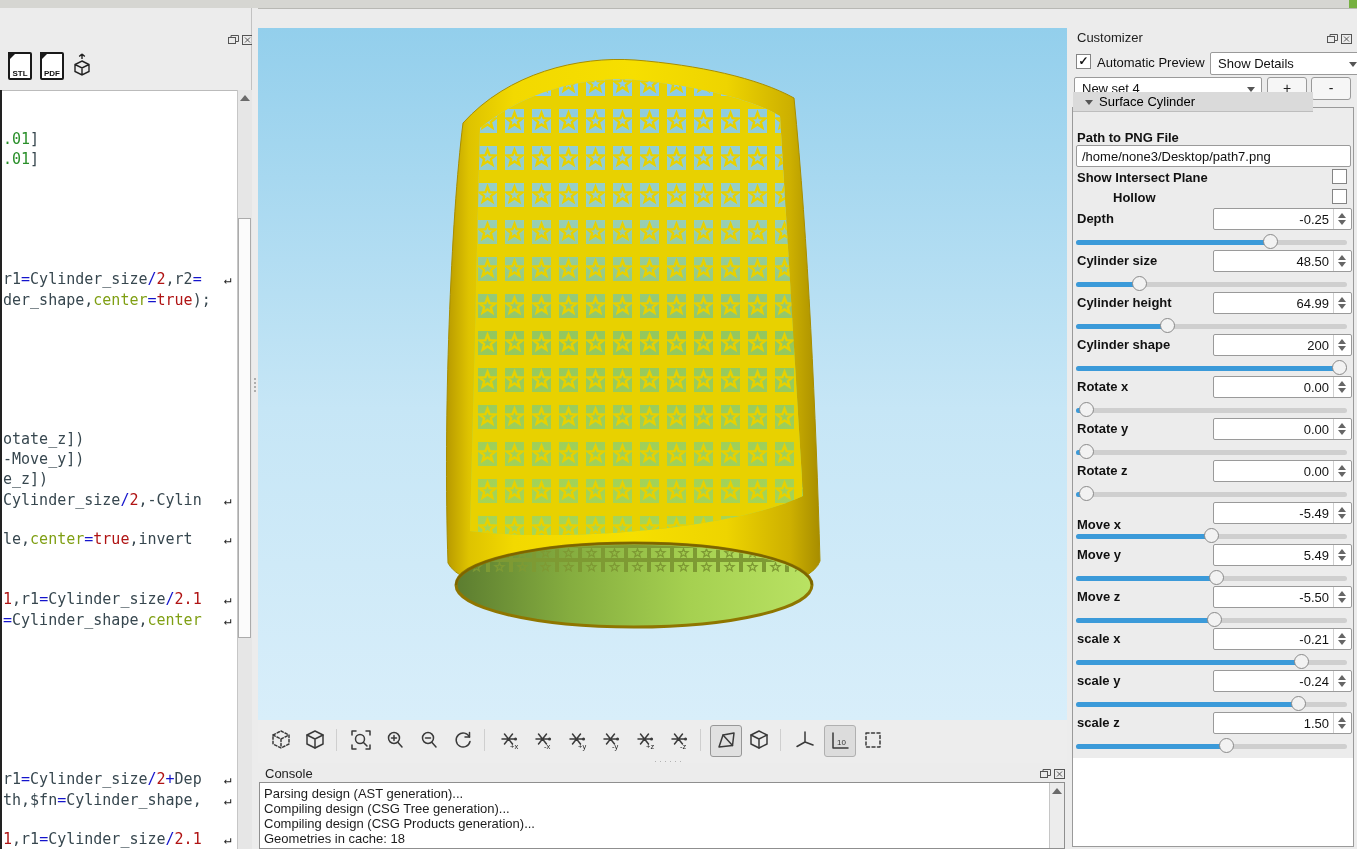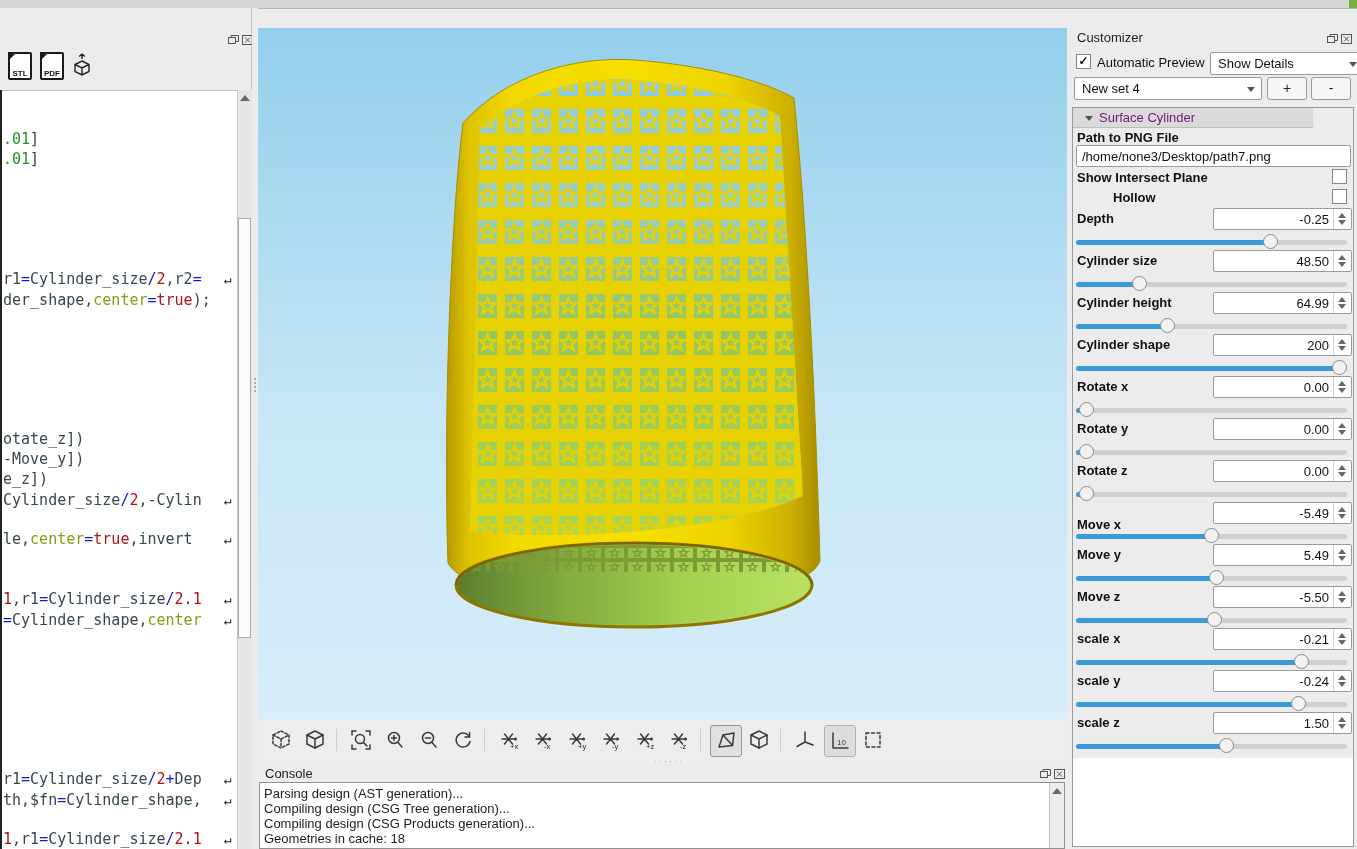--- a/index.html
+++ b/index.html
@@ -63,22 +63,22 @@
   #cust-border{position:absolute;left:2px;top:79px;width:282px;height:740px;border:1px solid #9a9a9a;box-sizing:border-box;}
   #cust-white{position:absolute;left:3px;top:730px;width:280px;height:88px;background:#fff;}
   .checkbox{position:absolute;width:15px;height:15px;background:#fff;border:1px solid #848484;
     box-sizing:border-box;font-size:12px;font-weight:bold;color:#111;text-align:center;line-height:13px;}
   .combo{position:absolute;background:#fff;border:1px solid #9a9a9a;border-radius:2px;box-sizing:border-box;
     font-size:13px;color:#111;padding:3px 20px 0 7px;height:23px;}
   .caret-down{position:absolute;right:6px;top:9px;width:0;height:0;border-left:4px solid transparent;
     border-right:4px solid transparent;border-top:5px solid #555;}
   .mini-btn{position:absolute;width:40px;height:23px;background:#f6f6f6;border:1px solid #9a9a9a;border-radius:3px;
     box-sizing:border-box;text-align:center;font-size:14px;color:#222;line-height:20px;}
-  #section-hdr{position:absolute;left:3px;top:80px;width:240px;height:20px;background:#dadada;
-    border-bottom:1px solid #bdbdbd;font-size:13px;color:#701a75;padding:2px 0 0 26px;box-sizing:border-box;}
+  #section-hdr{position:absolute;left:3px;top:64px;width:240px;height:20px;background:#dadada;
+    border-bottom:1px solid #bdbdbd;font-size:13px;color:#000000;padding:2px 0 0 26px;box-sizing:border-box;}
   #section-hdr .caret-down{left:12px;right:auto;top:8px;}
   .cust-label{position:absolute;left:7px;font-size:13px;font-weight:bold;color:#111;white-space:nowrap;}
   .text-input{position:absolute;background:#fff;border:1px solid #9a9a9a;border-radius:2px;box-sizing:border-box;
     font-size:13px;color:#111;padding:3px 4px 0 5px;height:22px;white-space:nowrap;overflow:hidden;}
   .spin{position:absolute;width:139px;height:22px;background:#fff;border:1px solid #9a9a9a;border-radius:2px;box-sizing:border-box;}
   .spin .val{position:absolute;right:22px;top:3px;font-size:13px;color:#111;}
   .spin .arrows{position:absolute;right:0;top:0;width:17px;height:100%;border-left:1px solid #d0d0d0;}
   .tri-up{position:absolute;left:4px;top:4px;width:0;height:0;border-left:4px solid transparent;
     border-right:4px solid transparent;border-bottom:5px solid #666;}
   .tri-down{position:absolute;left:4px;bottom:4px;width:0;height:0;border-left:4px solid transparent;

